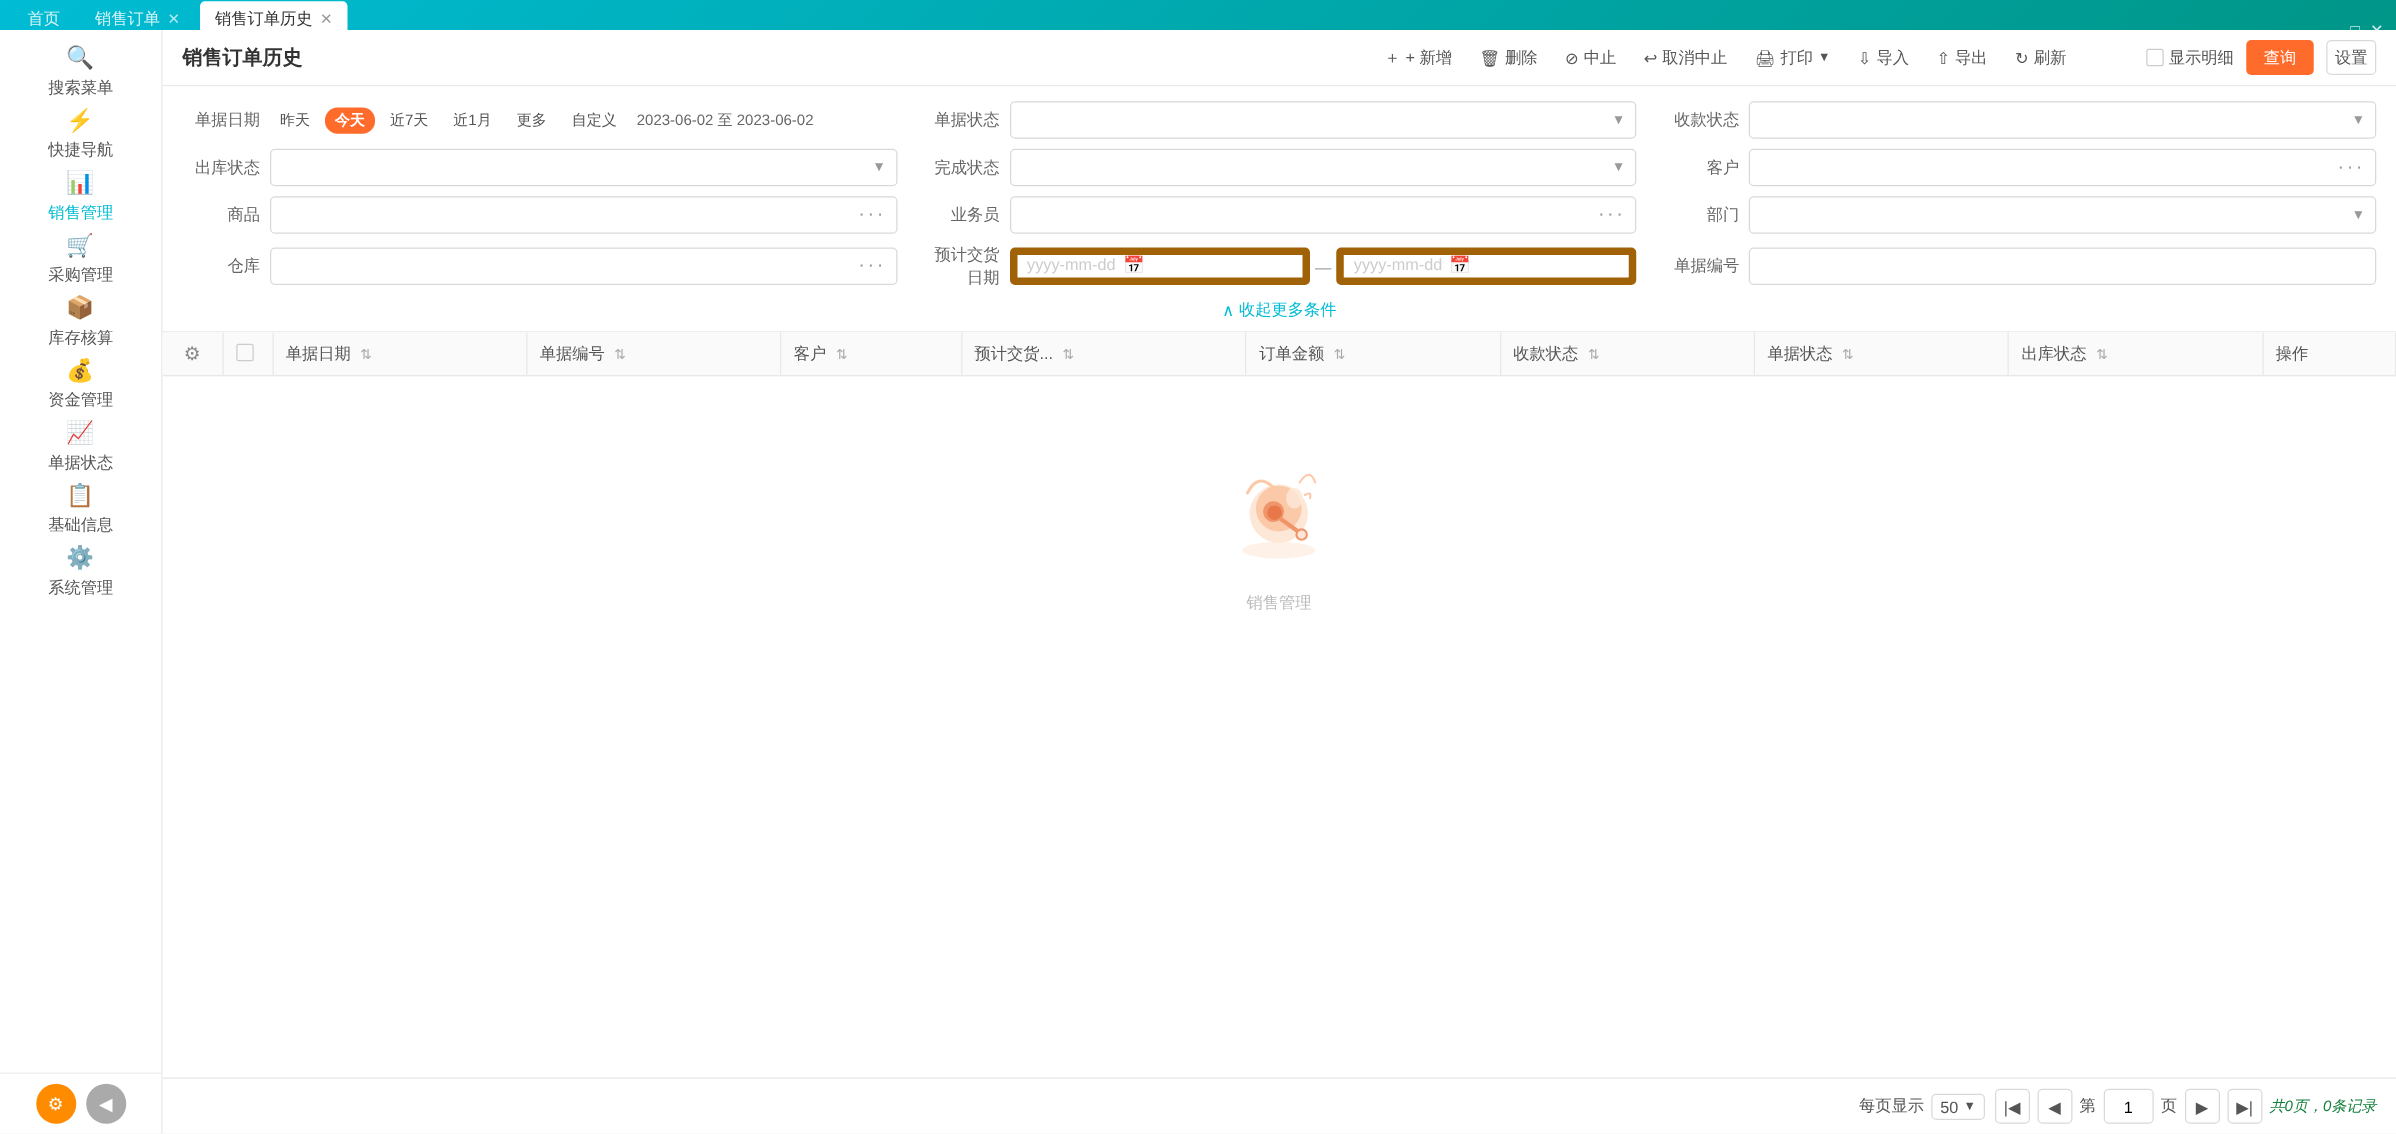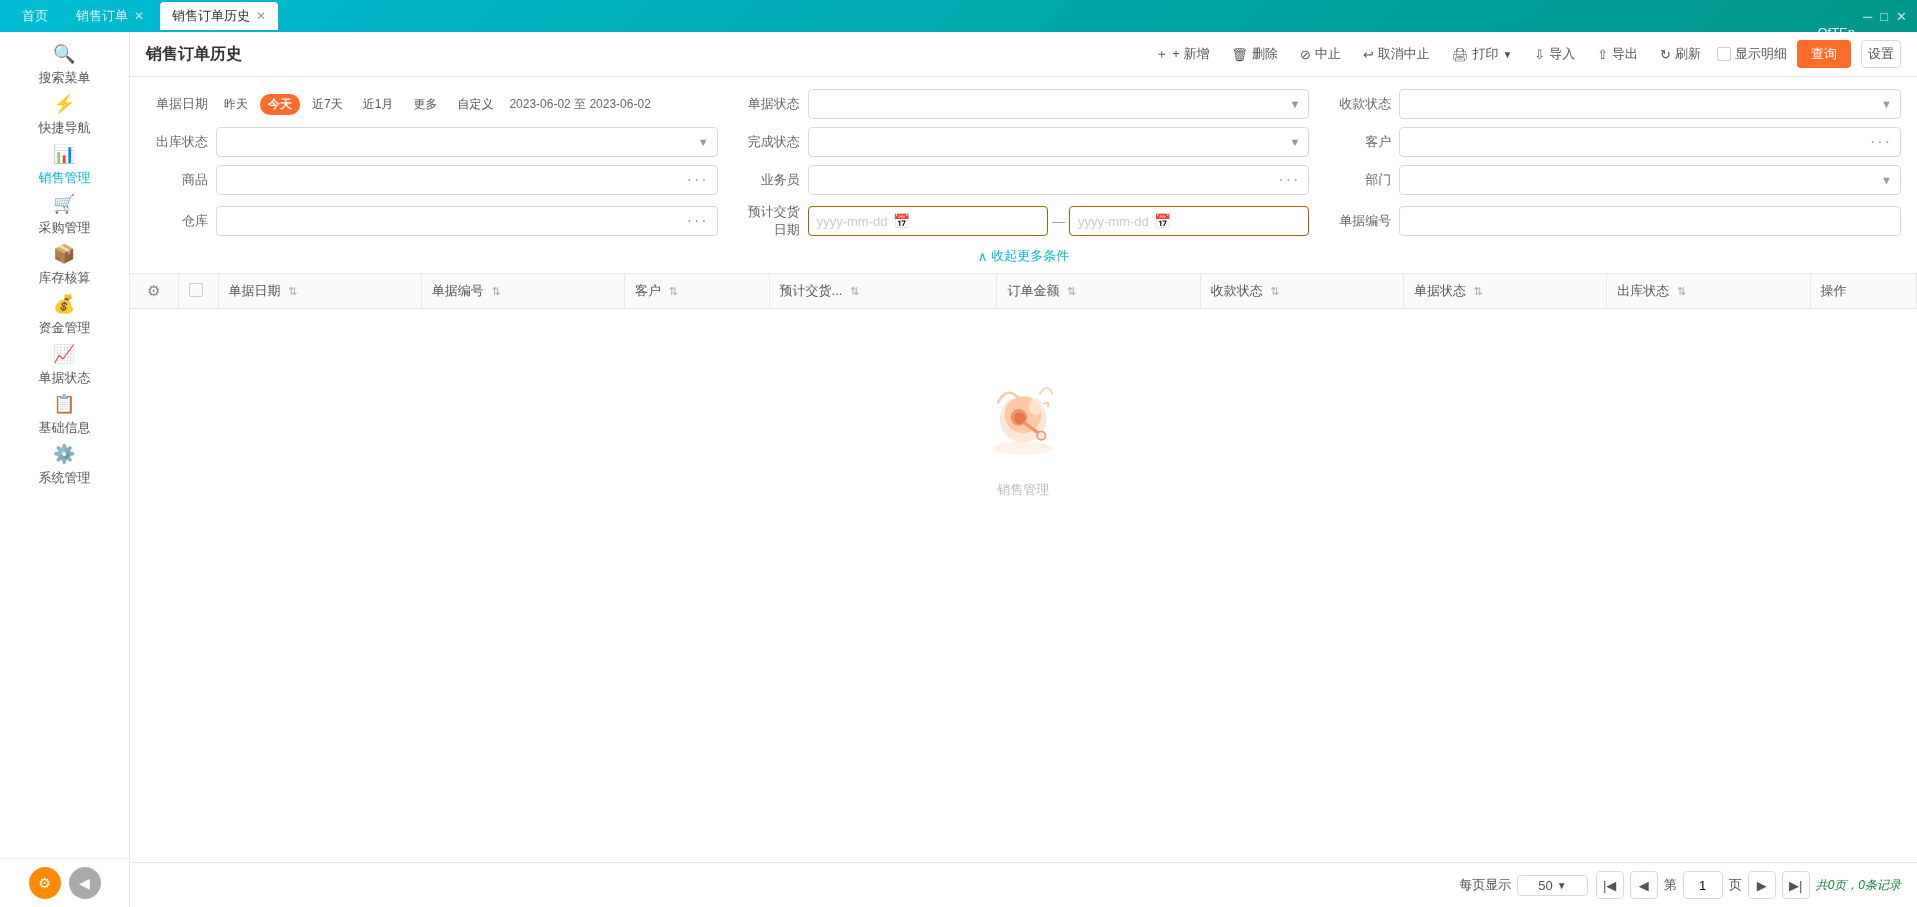--- a/index.html
+++ b/index.html
@@ -3,22 +3,22 @@
   <meta charset="utf-8">
   <style>
     * { box-sizing: border-box; margin: 0; padding: 0; font-family: 'Microsoft YaHei', Arial, sans-serif; font-size: 13px; }
     body { display: flex; flex-direction: column; height: 907px; width: 1917px; overflow: hidden; background: #f5f5f5; }
 
     
     .top-bar {
       height: 24px;
       background: linear-gradient(135deg, #00bcd4 0%, #009688 100%);
       display: flex;
-      align-items: center;
-      padding: 16px 10px;
+      align-items: flex-start;
+      padding: 1px 10px;
       gap: 4px;
     }
     .tab-item {
       height: 28px;
       padding: 0 12px;
       border-radius: 4px 4px 0 0;
       display: flex;
       align-items: center;
       gap: 6px;
       cursor: pointer;
@@ -138,20 +138,21 @@
       color: #fff;
       border-radius: 4px;
       padding: 5px 14px;
     }
     .display-detail {
       display: flex;
       align-items: center;
       gap: 4px;
       color: #555;
       cursor: pointer;
+      margin-left: 48px;
     }
     .checkbox-fake {
       width: 14px; height: 14px;
       border: 1px solid #ccc;
       border-radius: 2px;
       display: inline-block;
     }
 
     
     .filter-area {
@@ -225,26 +226,26 @@
     }
     .dots { color: #999; font-size: 16px; letter-spacing: 2px; }
     .date-input-group {
       display: flex;
       align-items: center;
       gap: 4px;
       flex: 1;
     }
     .date-input {
       height: 30px;
-      border: 1px solid #a16207;
+      border: 6px solid #a16207;
       border-radius: 4px;
       padding: 0 8px;
       background: #fff;
       display: flex;
-      align-items: center;
+      align-items: flex-start;
       gap: 6px;
       cursor: pointer;
       flex: 1;
       color: #ccc;
       font-size: 12px;
     }
     .date-dash { color: #999; }
     .cal-icon { color: #ff8c00; font-size: 14px; }
     .collapse-btn {
       display: flex;
@@ -322,21 +323,21 @@
     }
     .per-page {
       display: flex;
       align-items: center;
       gap: 6px;
       color: #555;
     }
     .per-page-select {
       border: 1px solid #d9d9d9;
       border-radius: 4px;
-      padding: 2px 20px;
+      padding: 2px 6px;
       background: #fff;
       cursor: pointer;
       display: flex;
       align-items: center;
       gap: 4px;
     }
     .page-nav {
       display: flex;
       align-items: center;
       gap: 6px;

